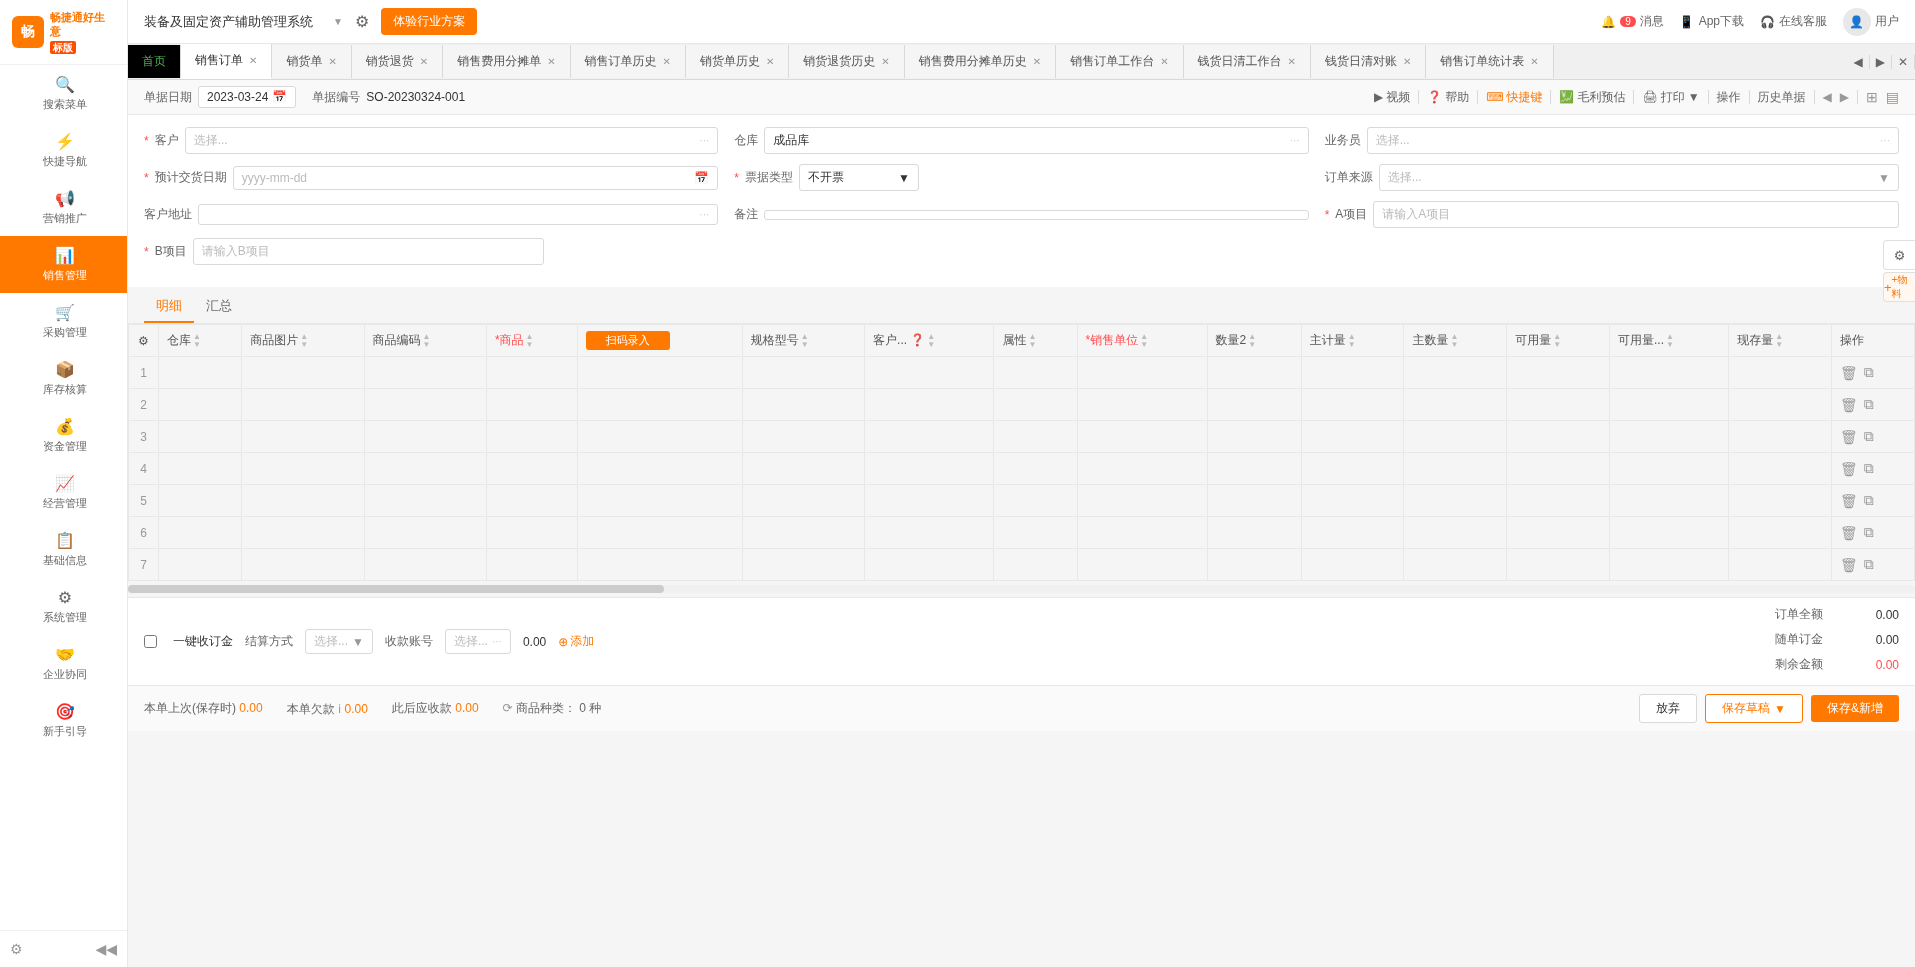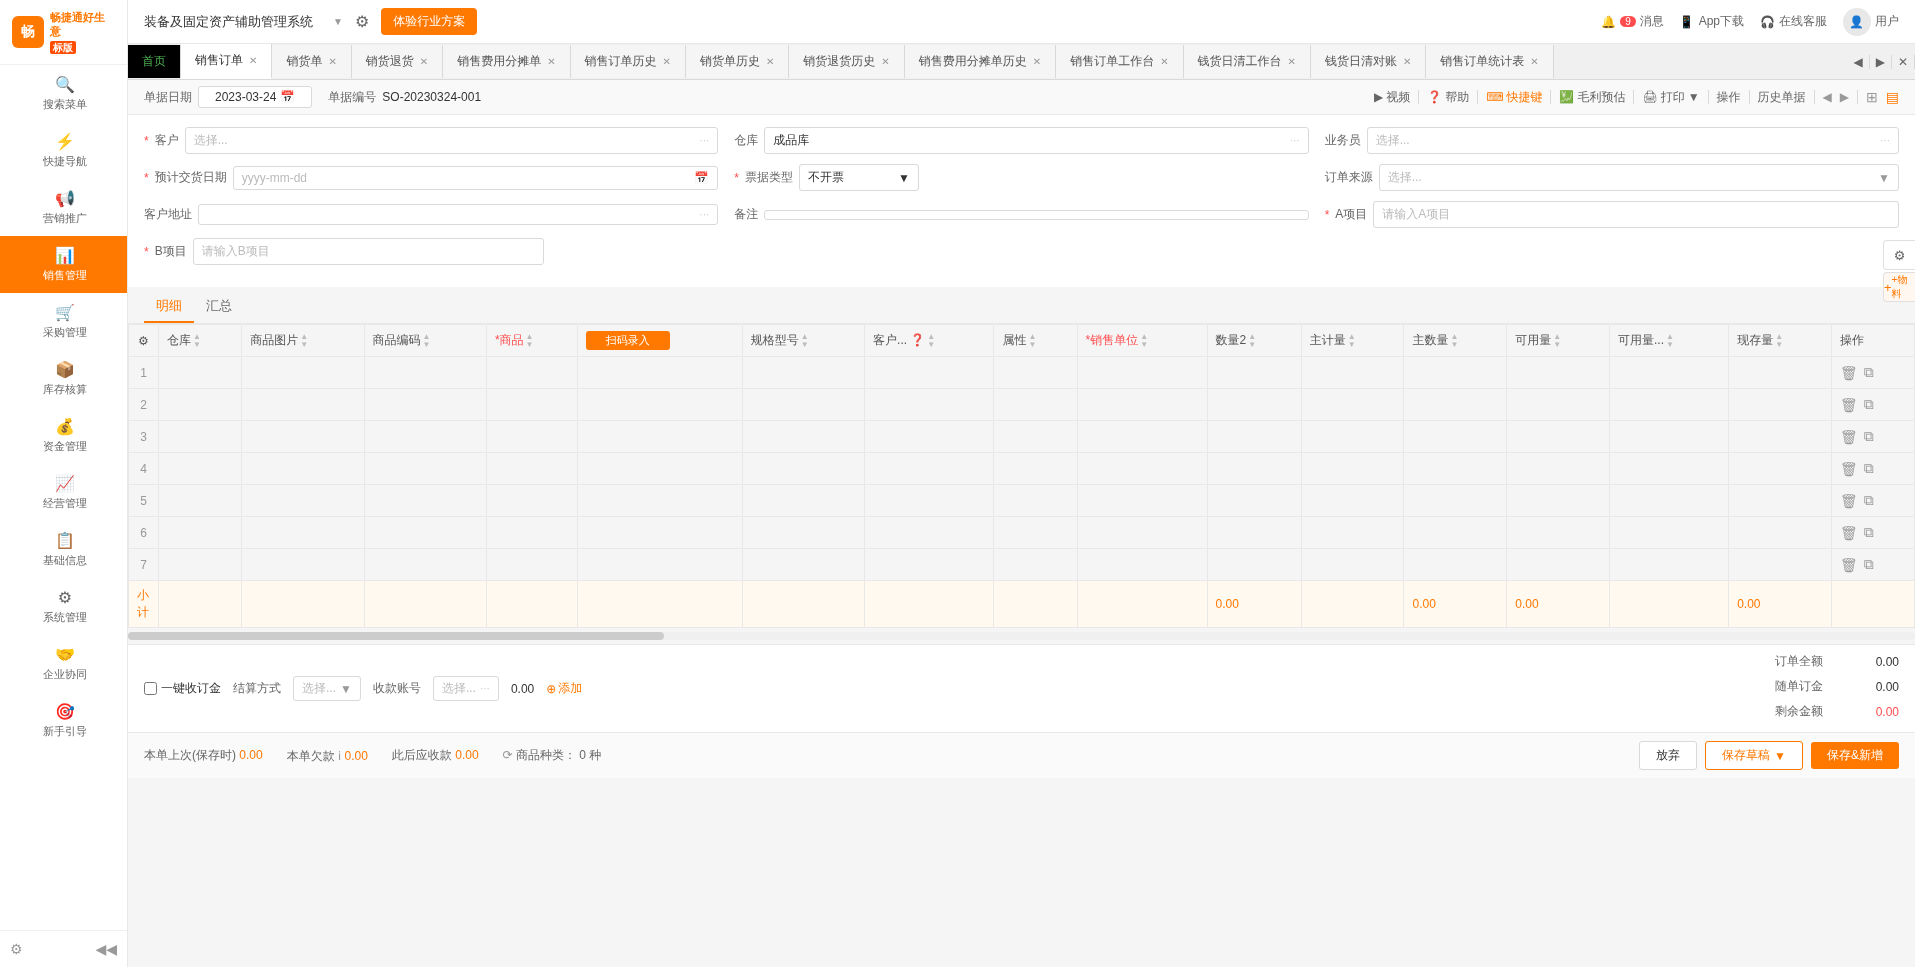--- a/index.html
+++ b/index.html
@@ -43,21 +43,21 @@
     .tab-close { font-size: 10px; color: #999; margin-left: 2px; }
     .tab-nav-btn { padding: 0 6px; color: #666; cursor: pointer; font-size: 12px; background: #f0f0f0; border: none; border-right: 1px solid #d9d9d9; height: 100%; display: flex; align-items: center; }
     .tab-bar-end { margin-left: auto; display: flex; align-items: center; }
 
     
     .form-toolbar { background: #f9f9f9; padding: 6px 16px; display: flex; align-items: center; gap: 16px; border-bottom: 1px solid #e8e8e8; flex-shrink: 0; }
     .form-toolbar-left { display: flex; align-items: center; gap: 16px; flex: 1; }
     .form-field-group { display: flex; align-items: center; gap: 6px; }
     .form-label { color: #666; font-size: 12px; white-space: nowrap; }
     .form-value { color: #333; font-size: 12px; }
-    .date-input { border: 1px solid #d9d9d9; padding: 3px 16px; border-radius: 3px; font-size: 12px; background: #fff; display: flex; align-items: center; gap: 4px; justify-content: flex-end; }
+    .date-input { border: 1px solid #d9d9d9; padding: 3px 8px; border-radius: 3px; font-size: 12px; background: #fff; display: flex; align-items: center; gap: 4px; justify-content: flex-end; }
     .form-toolbar-right { display: flex; align-items: center; gap: 8px; }
     .toolbar-btn { display: flex; align-items: center; gap: 3px; color: #666; font-size: 12px; cursor: pointer; }
     .toolbar-btn.orange { color: #ff7800; }
     .toolbar-separator { width: 1px; height: 14px; background: #d9d9d9; }
 
     
     .form-body { padding: 12px 16px; background: #fff; }
     .form-row { display: flex; align-items: center; margin-bottom: 10px; gap: 16px; }
     .form-cell { display: flex; align-items: center; gap: 6px; flex: 1; }
     .required-star { color: #ff4d4f; }
@@ -83,21 +83,21 @@
     .action-icons { display: flex; gap: 6px; align-items: center; }
     .action-icon { color: #999; cursor: pointer; font-size: 14px; }
 
     
     .subtotal-row { background: #fff9f0; }
     .subtotal-row td { color: #ff7800; font-weight: 500; border: 1px solid #e8e8e8; padding: 6px 8px; }
     .subtotal-label { color: #666; }
 
     
     .payment-bar { padding: 8px 16px; background: #fff; border-top: 1px solid #e8e8e8; display: flex; align-items: center; gap: 12px; flex-shrink: 0; }
-    .payment-checkbox { display: flex; align-items: center; gap: 4px; }
+    .payment-checkbox { display: flex; align-items: center; gap: 16px; }
     .payment-select { border: 1px solid #d9d9d9; border-radius: 3px; padding: 3px 8px; font-size: 12px; color: #999; display: flex; align-items: center; gap: 4px; }
     .payment-amount { color: #333; font-size: 12px; }
     .add-btn { color: #ff7800; font-size: 12px; cursor: pointer; display: flex; align-items: center; gap: 2px; }
     .summary-row { display: flex; justify-content: flex-end; align-items: center; gap: 16px; margin-bottom: 4px; font-size: 12px; }
     .summary-label { color: #666; }
     .summary-value { color: #333; min-width: 60px; text-align: right; }
 
     
     .status-bar { background: #fafafa; border-top: 1px solid #e8e8e8; padding: 8px 16px; display: flex; align-items: center; justify-content: space-between; flex-shrink: 0; }
     .status-bar-left { display: flex; align-items: center; gap: 24px; font-size: 12px; color: #666; }
@@ -743,39 +743,20 @@
             <td></td>
             <td></td>
             <td>
                 <div class="action-icons">
                   <span class="action-icon">🗑</span>
                   <span class="action-icon">⧉</span>
                 </div>
               </td>
           </tr>
 
-          <tr class="subtotal-row">
-            <td class="subtotal-label">小计</td>
-            <td></td>
-            <td></td>
-            <td></td>
-            <td></td>
-            <td></td>
-            <td></td>
-            <td></td>
-            <td></td>
-            <td></td>
-            <td style="color:#ff7800;font-weight:500;">0.00</td>
-            <td></td>
-            <td style="color:#ff7800;font-weight:500;">0.00</td>
-            <td style="color:#ff7800;font-weight:500;">0.00</td>
-            <td></td>
-            <td style="color:#ff7800;font-weight:500;">0.00</td>
-            <td></td>
-          </tr>
         </tbody>
       </table>
 
       <div class="scrollbar-track">
         <div class="scrollbar-thumb"></div>
       </div>
     </div>
 
     <div class="payment-bar">
       <div class="payment-checkbox">

